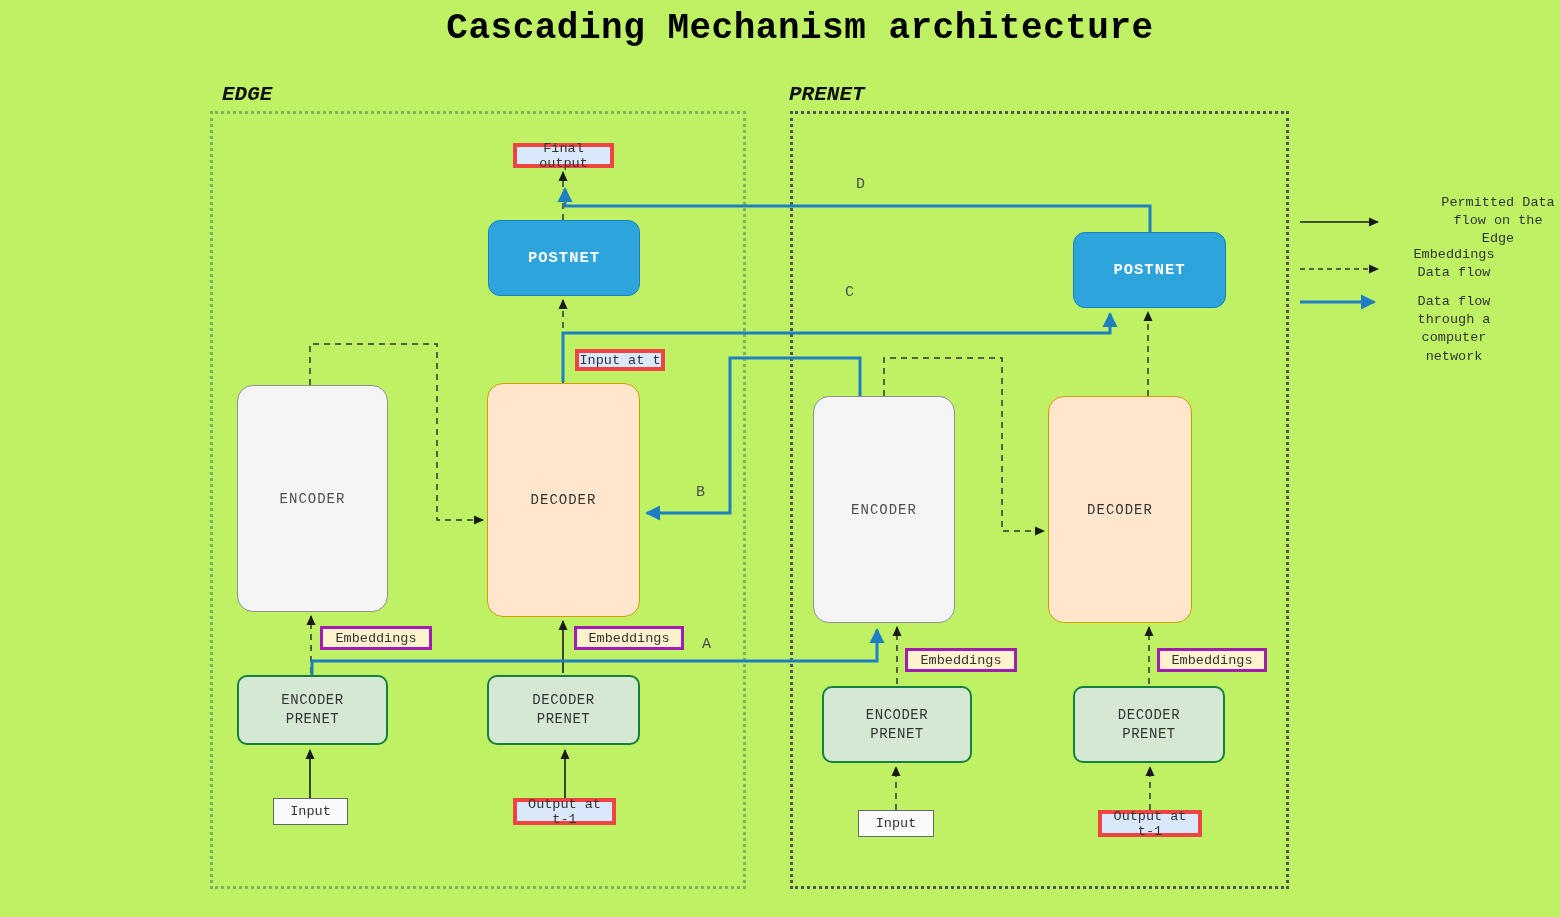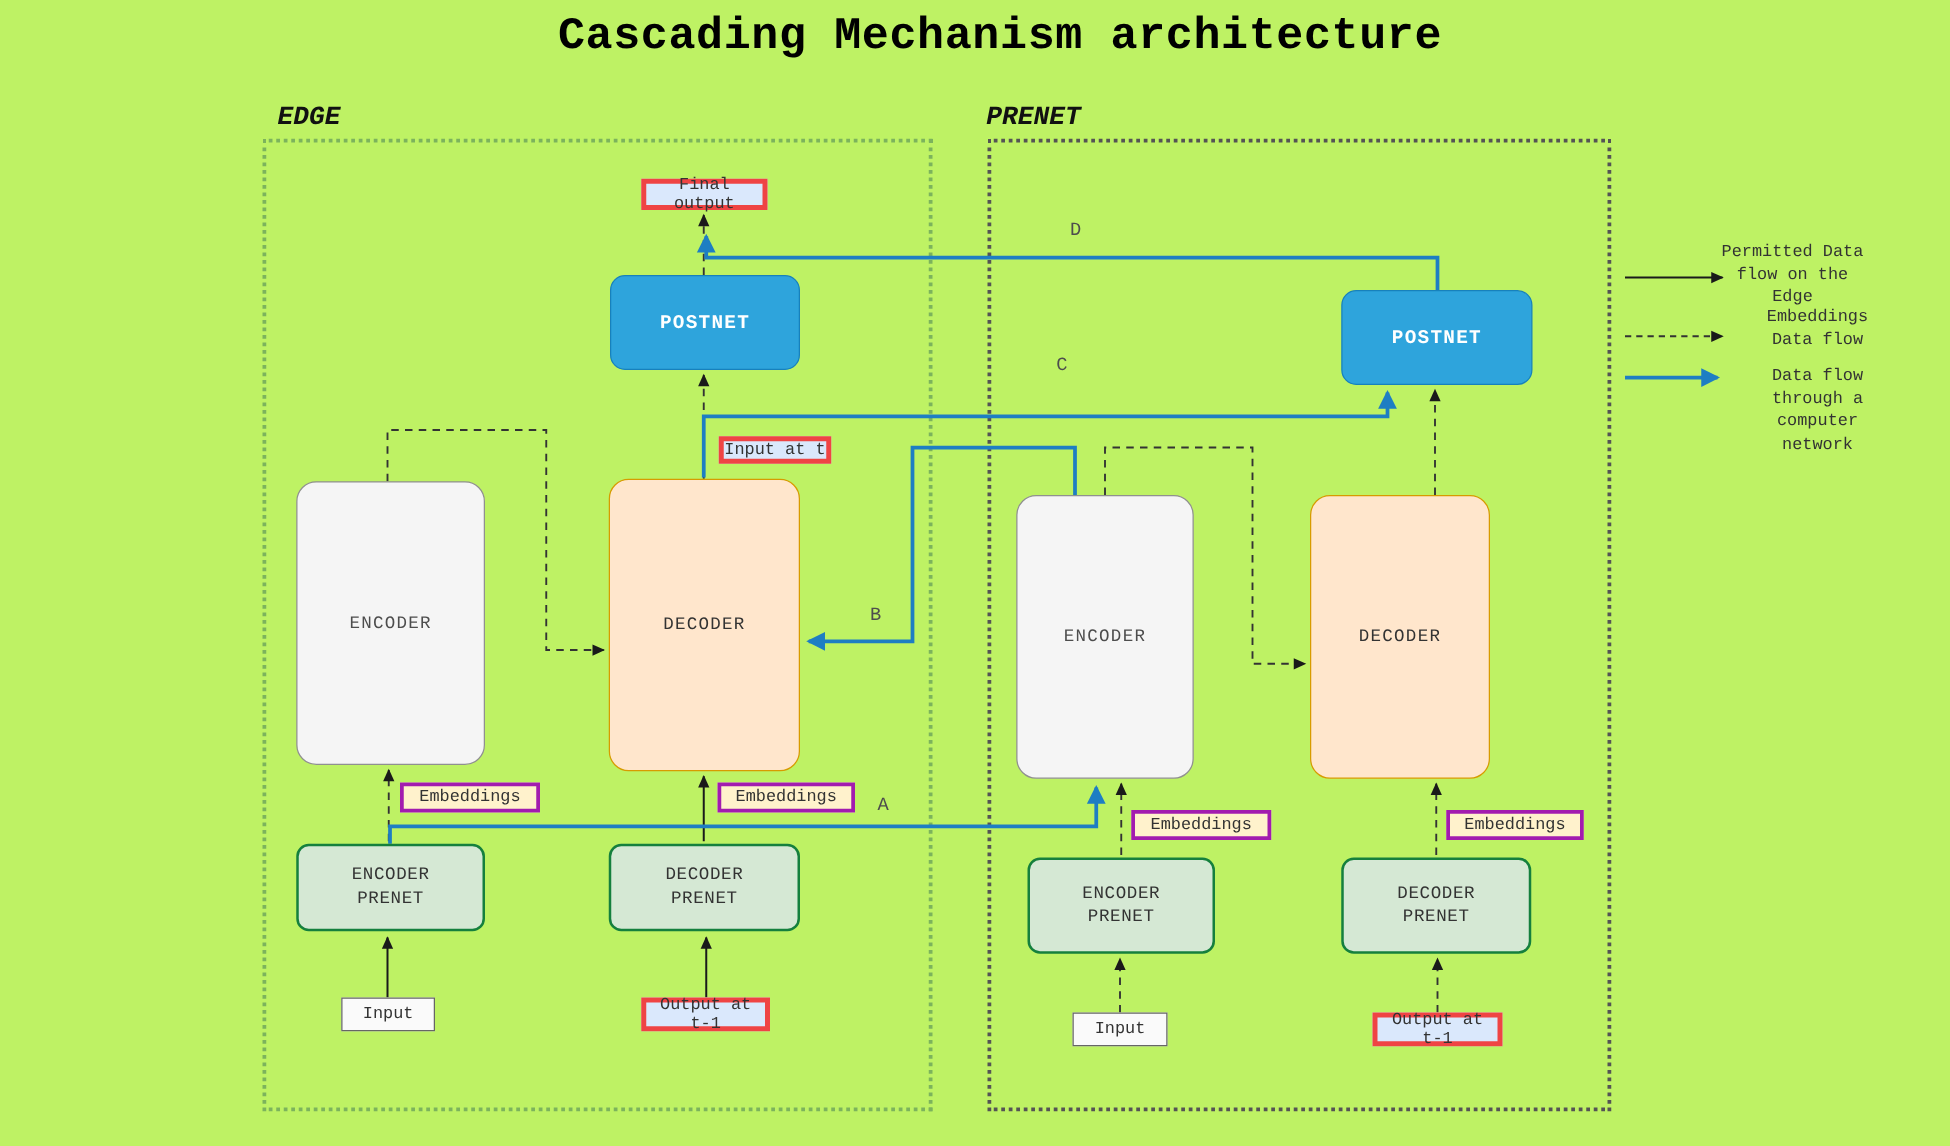--- a/index.html
+++ b/index.html
@@ -132,17 +132,17 @@
     </div>
 
   <div class="box lbl graylbl" style="left:858px;top:810px;width:76px;height:27px;">Input</div>
   <div class="box lbl bluelbl" style="left:1098px;top:810px;width:104px;height:27px;">Output at t-1</div>
 
   <div class="flow-letter" style="left:702px;top:636px;">A</div>
   <div class="flow-letter" style="left:696px;top:484px;">B</div>
   <div class="flow-letter" style="left:845px;top:284px;">C</div>
   <div class="flow-letter" style="left:856px;top:176px;">D</div>
 
-  <div class="legend-text" style="left:1375px;top:194px;">Permitted Data flow on the Edge</div>
+  <div class="legend-text" style="left:1439px;top:194px;">Permitted Data flow on the Edge</div>
   <div class="legend-text" style="left:1395px;top:246px;">Embeddings Data flow</div>
   <div class="legend-text" style="left:1395px;top:293px;">Data flow through a computer network</div>
 
 </div>
 
 </body></html>

